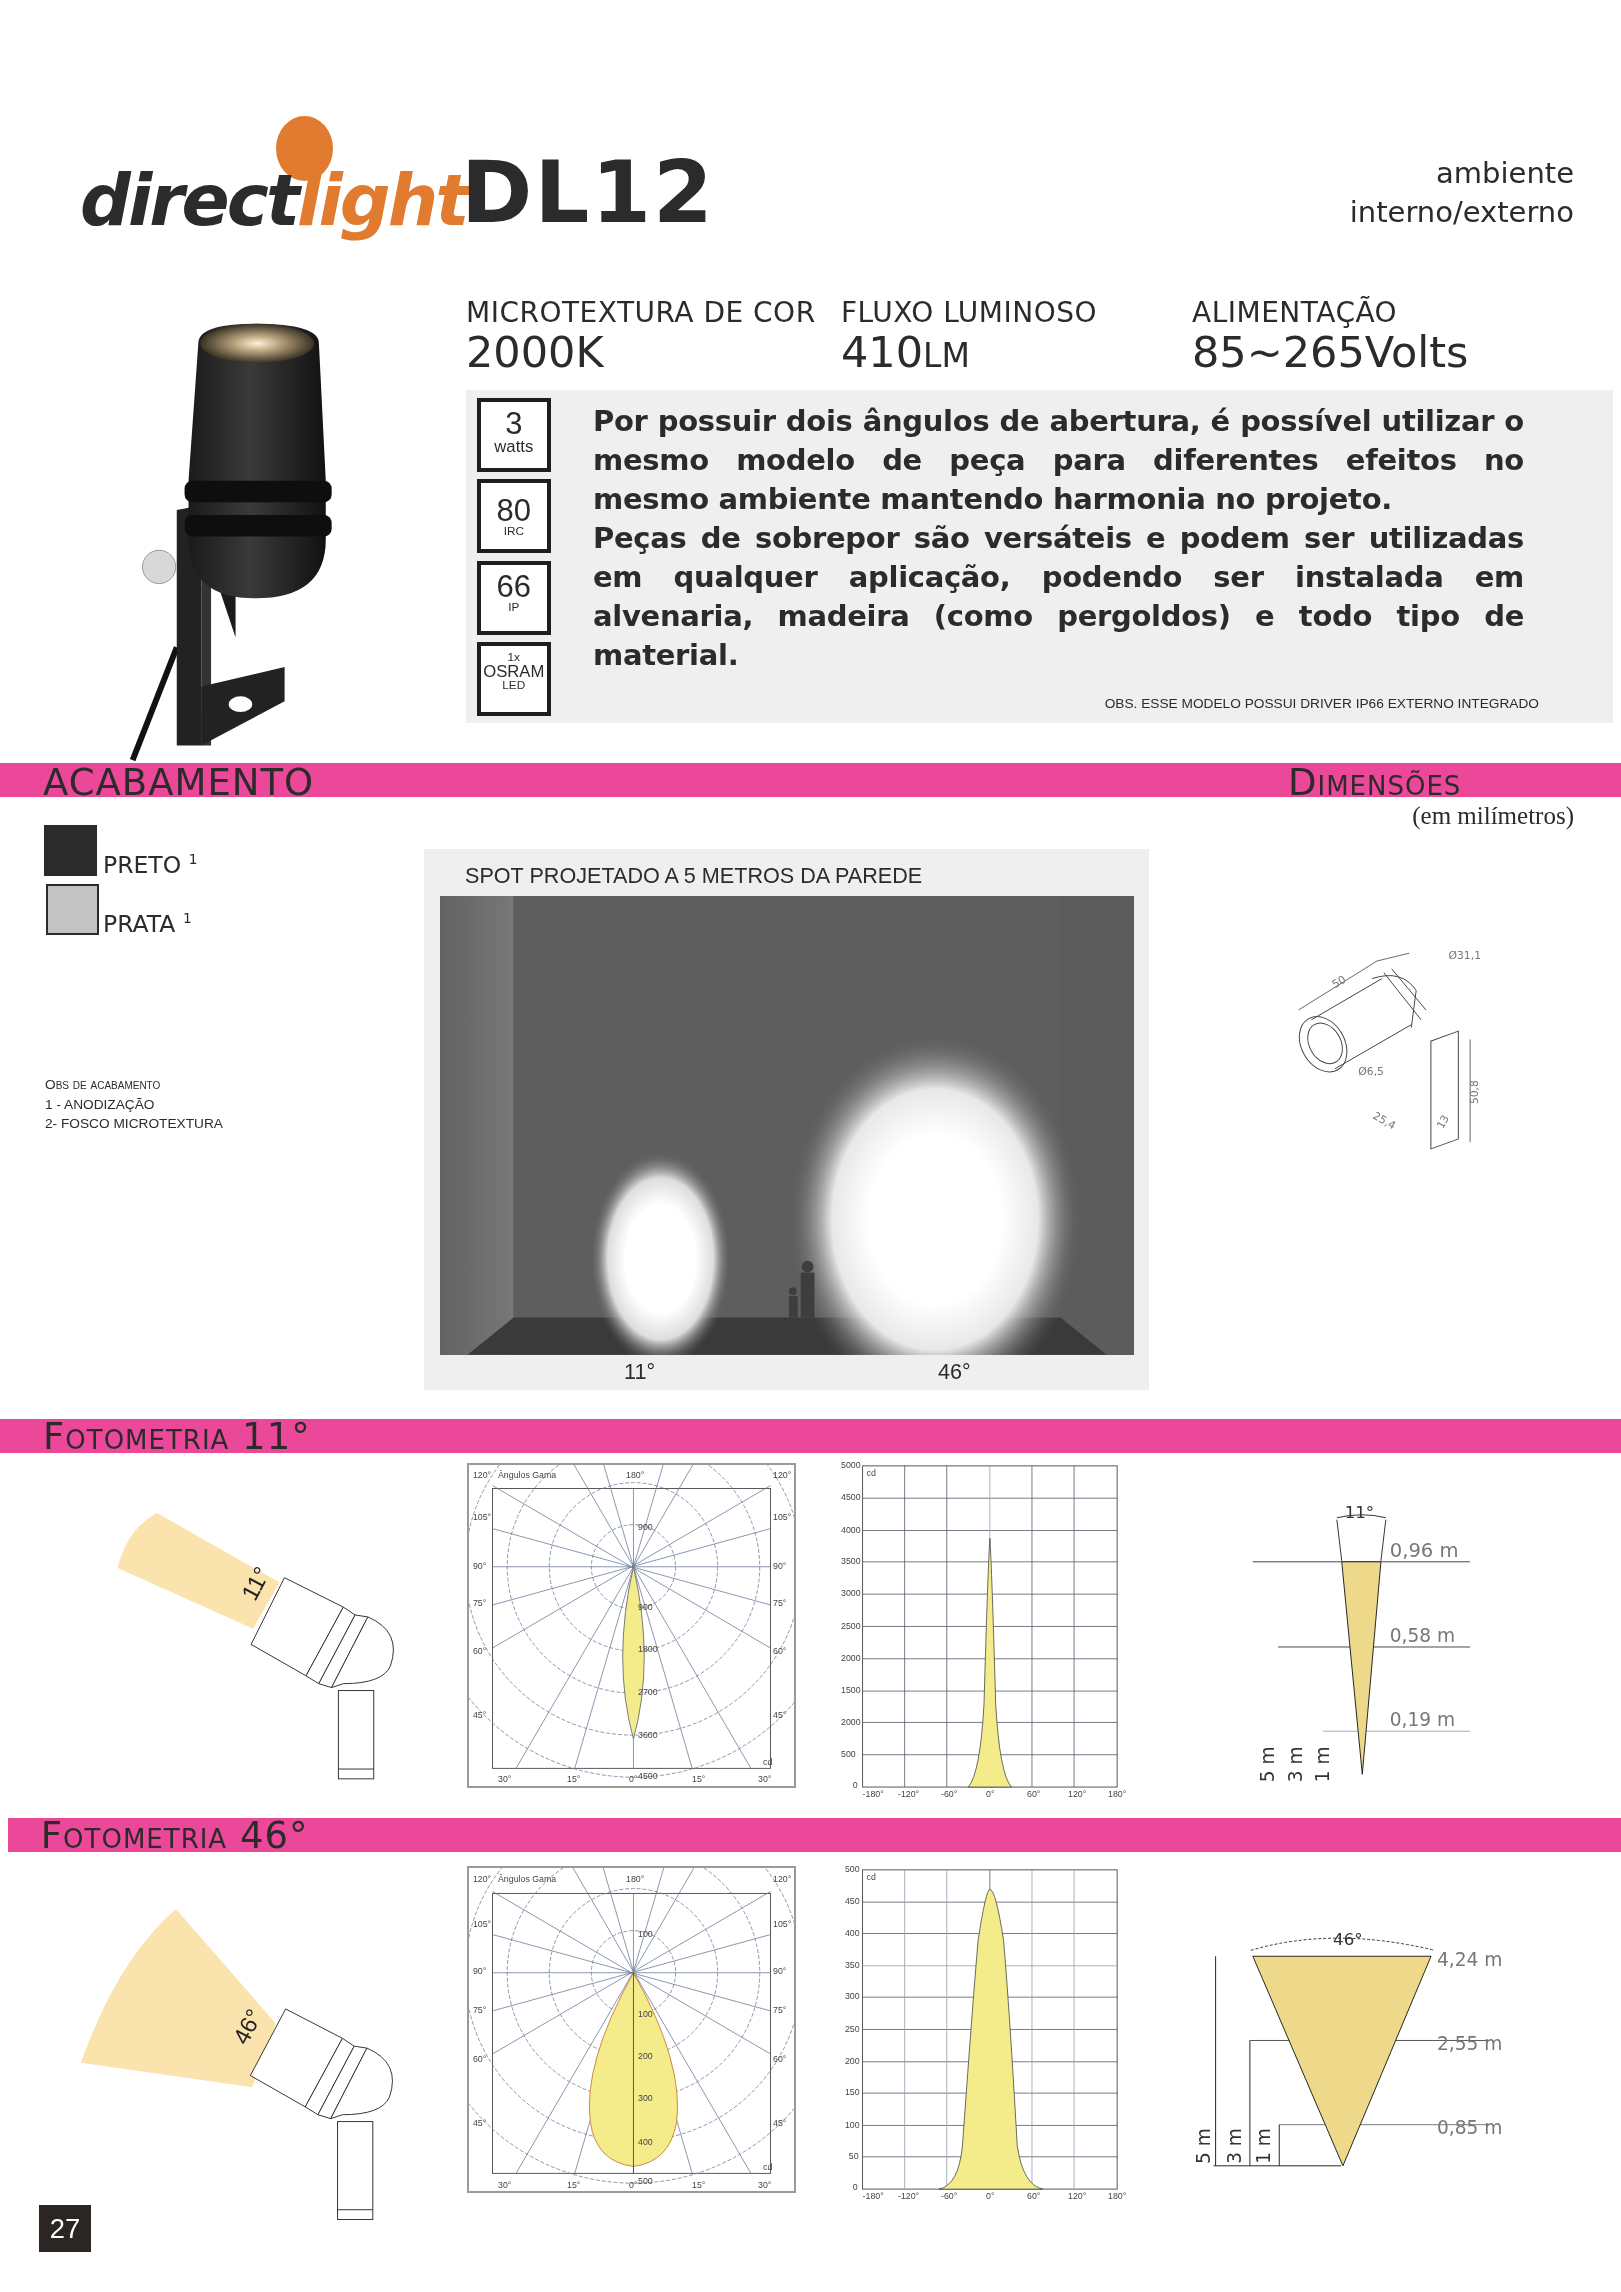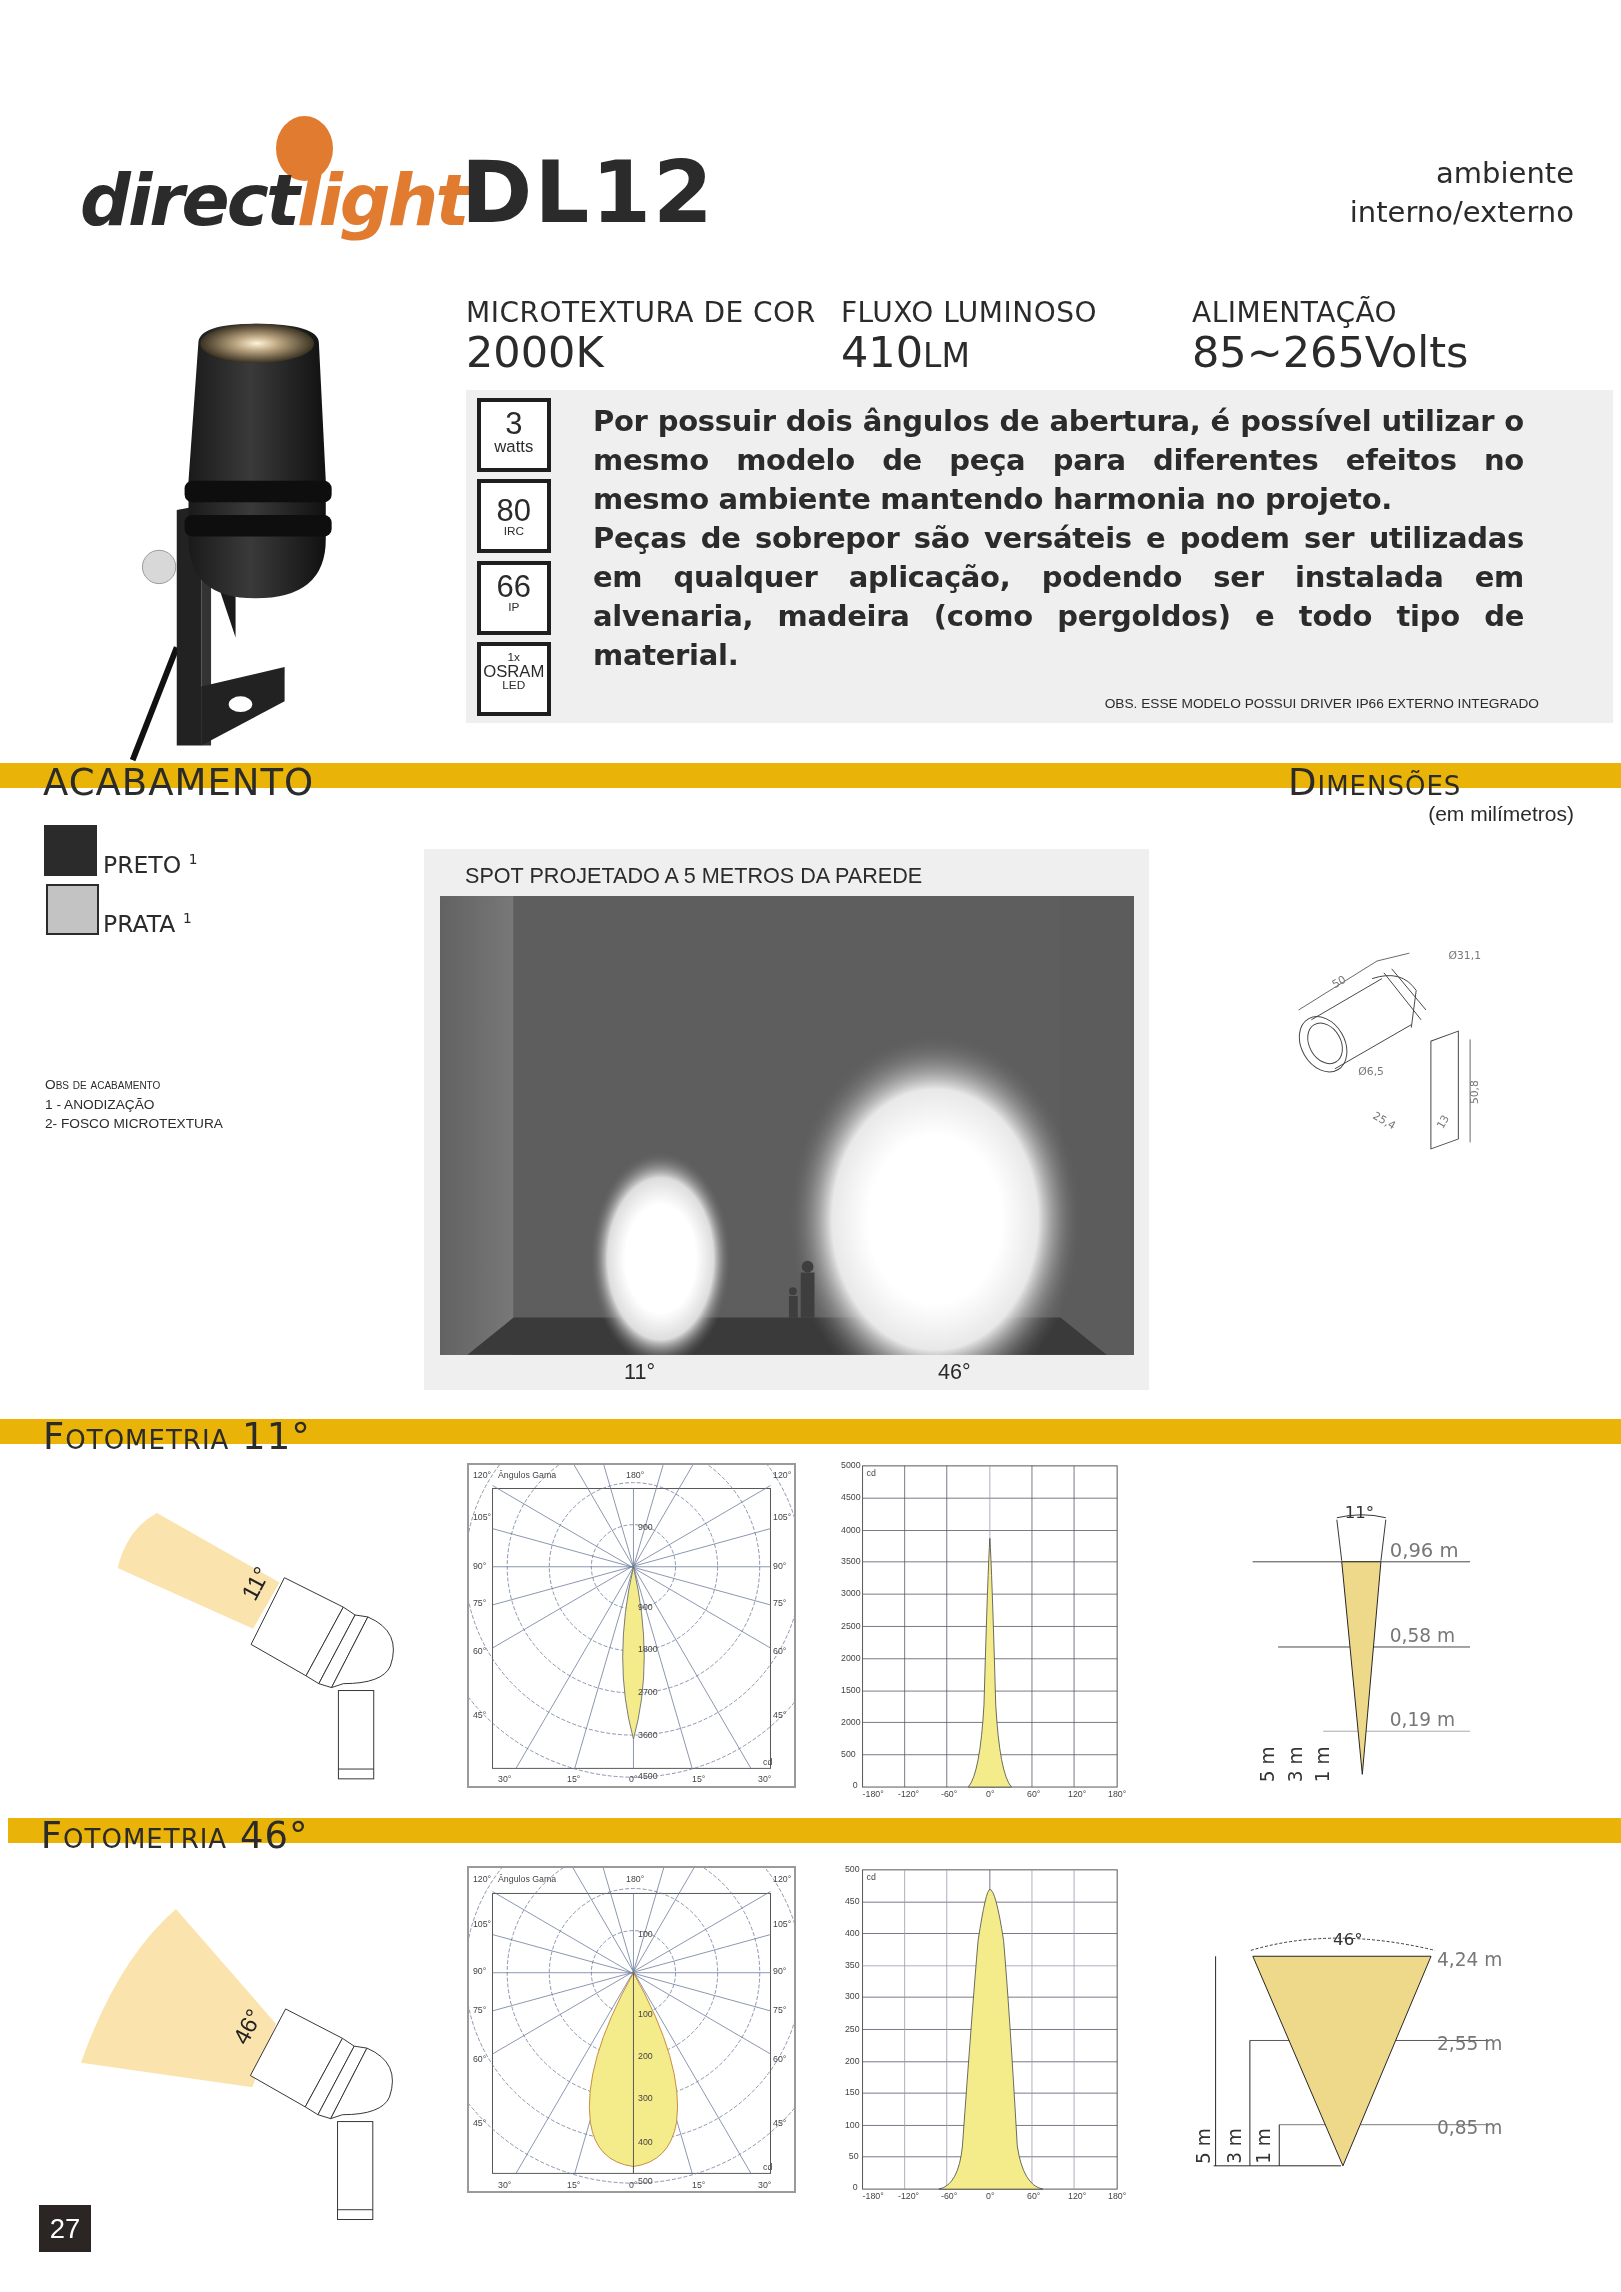--- a/index.html
+++ b/index.html
@@ -26,21 +26,21 @@
   .descbox { left: 466px; top: 390px; width: 1147px; height: 333px; background: #efefef; }
   .badge { position: absolute; left: 10.8px; width: 74px; border: 4.9px solid #1e1e1e; background: #fff; text-align: center; line-height: 1; }
   .badge .big { font-size: 31px; display: block; margin-top: 5.9px; }
   .badge .sm { font-size: 16.7px; display: block; }
   .badge .xs { font-size: 11.8px; display: block; }
   .desc { position: absolute; left: 127px; top: 11.8px; width: 931px; font-size: 29px; line-height: 39px; text-align: justify; color: #2b2b2b; font-weight: bold; font-family: "DejaVu Sans", sans-serif; letter-spacing: -0.3px; }
   .desc p { margin: 0; }
   .obs-driver { position: absolute; right: 74px; bottom: 11.8px; font-size: 13.7px; color: #2b2b2b; }
 
   
-  .bar { left: 0; width: 1621px; height: 25px; background: #eab308; }
+  .bar { left: 0; width: 1621px; height: 34px; background: #ec4899; }
   .bar-title { position: absolute; font-size: 37px; color: #2b2b2b; font-variant: small-caps; font-family: "DejaVu Sans", sans-serif; letter-spacing: 1px; }
 
   
   .swatch { width: 53px; height: 51px; }
   .sw-label { font-size: 23.5px; color: #2b2b2b; font-family: "DejaVu Sans", sans-serif; }
   .sw-label sup { font-size: 13.7px; }
   .obs-acab { left: 45px; top: 1075px; font-size: 13.7px; line-height: 19.6px; color: #2b2b2b; }
   .obs-acab .t { font-variant: small-caps; }
 
   
@@ -129,21 +129,21 @@
     <p>Por possuir dois ângulos de abertura, é possível utilizar o mesmo modelo de peça para diferentes efeitos no mesmo ambiente mantendo harmonia no projeto.</p>
     <p>Peças de sobrepor são versáteis e podem ser utilizadas em qualquer aplicação, podendo ser instalada em alvenaria, madeira (como pergoldos) e todo tipo de material.</p>
   </div>
   <div class="obs-driver">OBS. ESSE MODELO POSSUI DRIVER IP66 EXTERNO INTEGRADO</div>
 </div>
 
 <div class="abs bar" style="top:763px">
   <div class="bar-title" style="left:43px;top:-2px">ACABAMENTO</div>
   <div class="bar-title" style="left:1288px;top:-2px">Dimensões</div>
 </div>
-<div class="abs" style="right:47px;top:802px;font-size:21px;font-family:Liberation Sans, sans-serif">(em milímetros)</div>
+<div class="abs" style="right:47px;top:802px;font-size:25px;font-family:Liberation Serif, serif">(em milímetros)</div>
 
 <div class="abs swatch" style="left:44px;top:825px;background:#2b2b2b"></div>
 <div class="abs sw-label" style="left:103px;top:851px"><span>PRETO</span> <sup>1</sup></div>
 <div class="abs swatch" style="left:46px;top:884px;background:#c3c3c3;border:2.9px solid #2b2b2b"></div>
 <div class="abs sw-label" style="left:103px;top:910px"><span>PRATA</span> <sup>1</sup></div>
 <div class="abs obs-acab">
   <div class="t">Obs de acabamento</div>
   <div>1 - ANODIZAÇÃO</div>
   <div>2- FOSCO MICROTEXTURA</div>
 </div>

